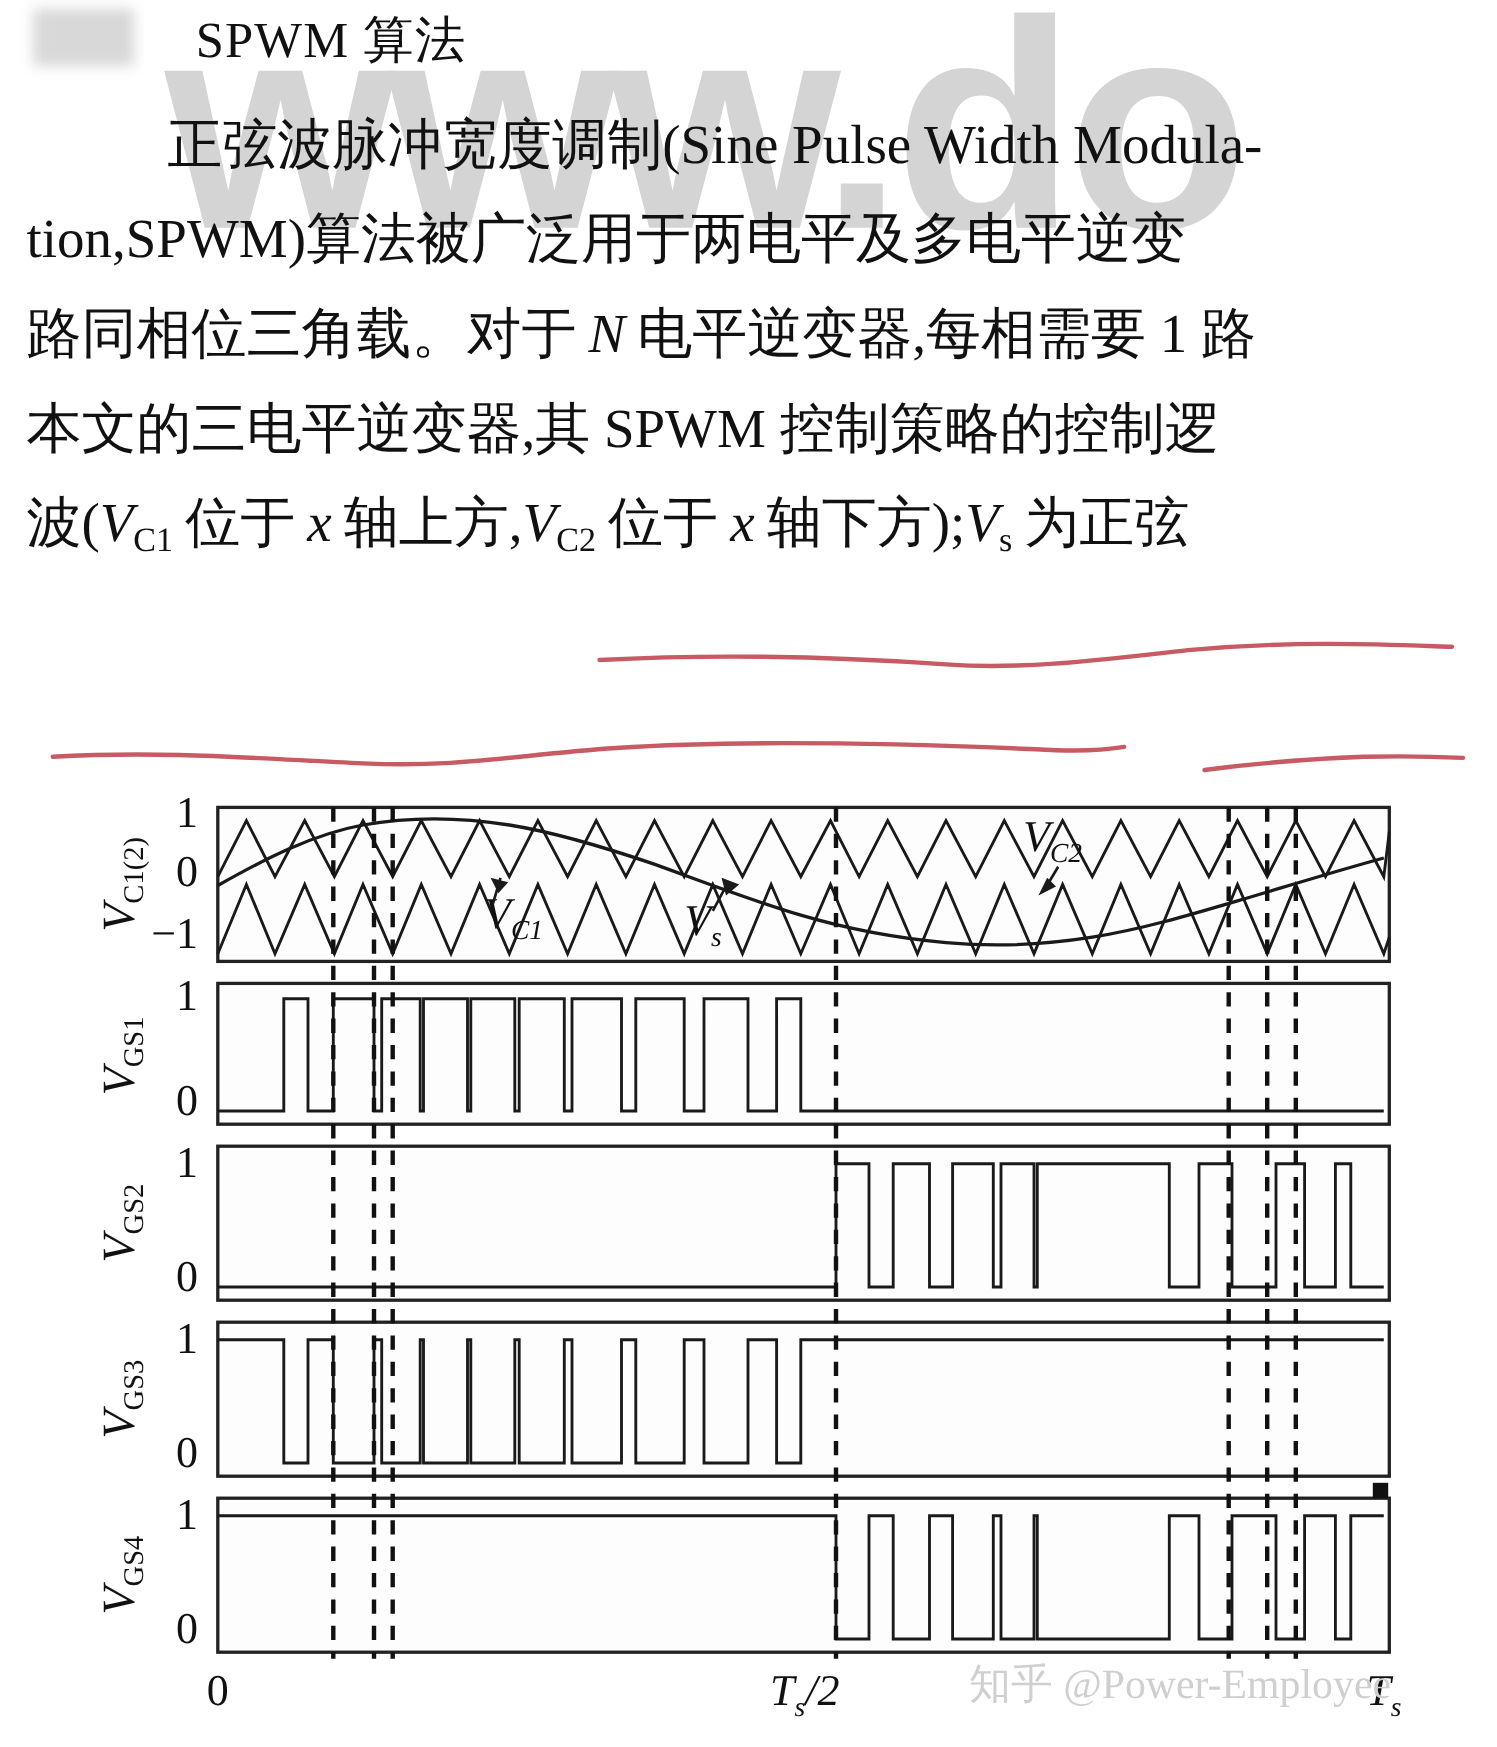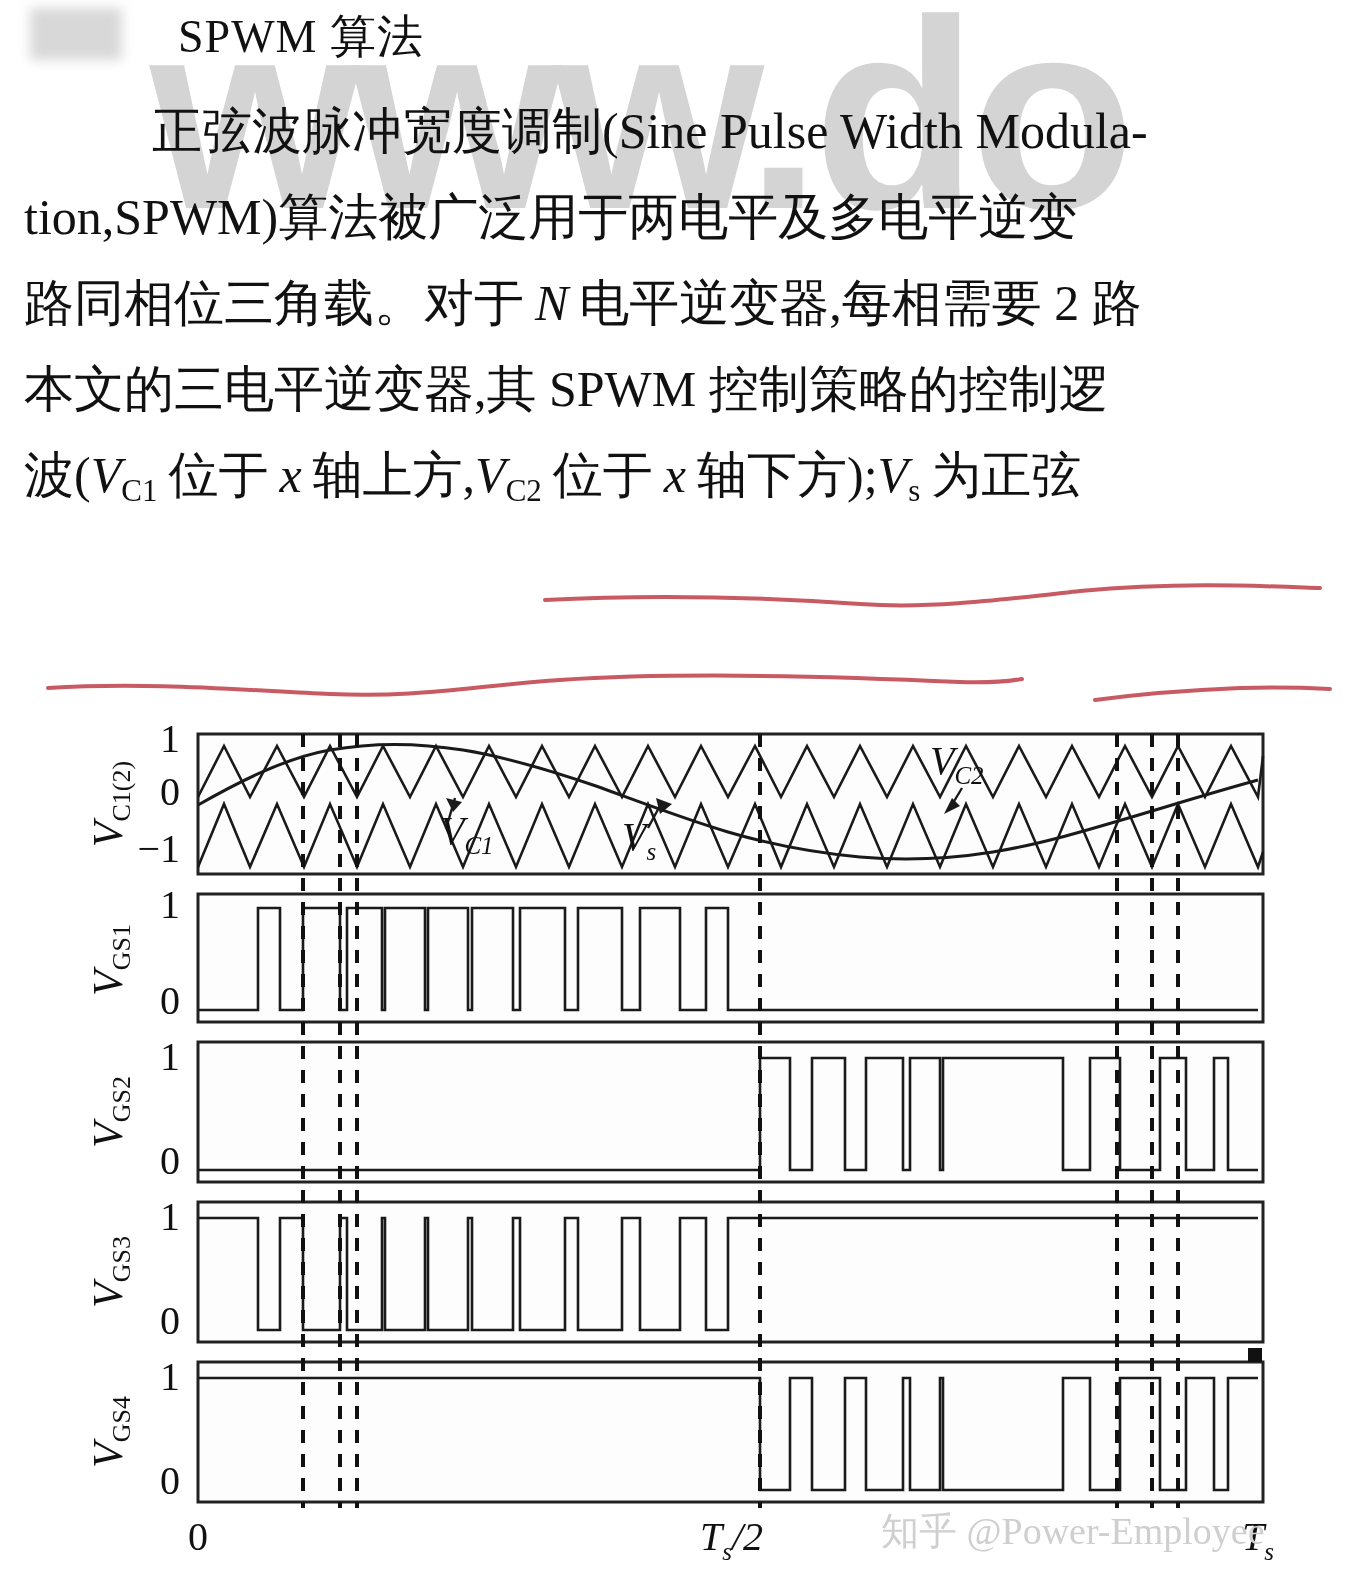--- a/index.html
+++ b/index.html
@@ -98,21 +98,21 @@
 <div class="page">
 
   <h1 class="title">SPWM 算法</h1>
 
   <div class="para">
 
     <span class="ln"><span class="indent"></span><span>正弦波脉冲宽度调制(Sine Pulse Width Modula-</span></span>
 
     <span class="ln"><span>tion,SPWM)算法被广泛用于两电平及多电平逆变</span></span>
 
-    <span class="ln"><span>路同相位三角载。对于</span><span class="sp"></span><span class="it">N</span><span class="sp"></span><span>电平逆变器,每相需要 2 路</span></span>
+    <span class="ln"><span>路同相位三角载。对于</span><span class="sp"></span><span class="it">N</span><span class="sp"></span><span>电平逆变器,每相需要 1 路</span></span>
 
 
     <span class="ln"><span>本文的三电平逆变器,其 SPWM 控制策略的控制逻</span></span>
 
 
     <span class="ln"><span>波(</span><span class="it">V</span><span class="sub">C1</span><span class="sp"></span><span>位于</span><span class="sp"></span><span class="it">x</span><span class="sp"></span><span>轴上方,</span><span class="it">V</span><span class="sub">C2</span><span class="sp"></span><span>位于</span><span class="sp"></span><span class="it">x</span><span class="sp"></span><span>轴下方);</span><span class="it">V</span><span class="sub">s</span><span class="sp"></span><span>为正弦</span></span>
 
   </div>
 </div>
 

